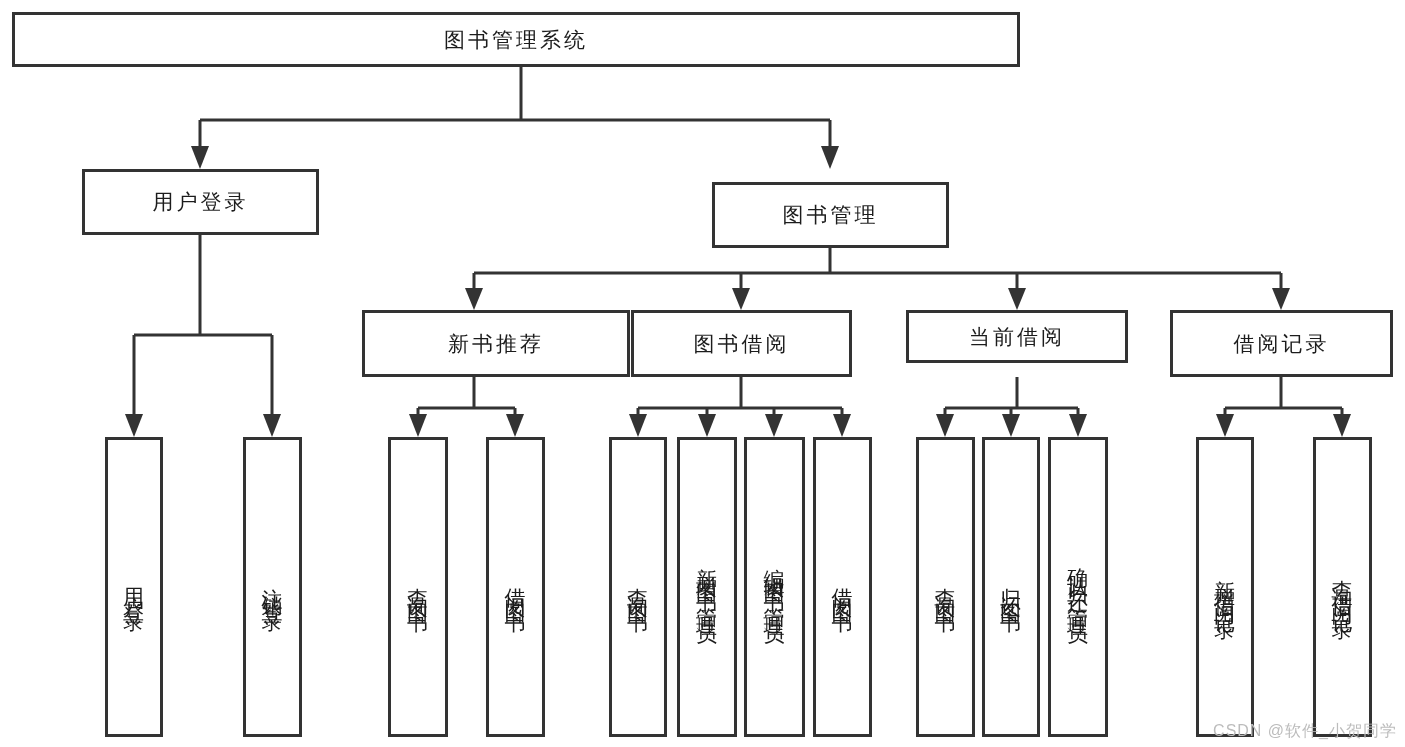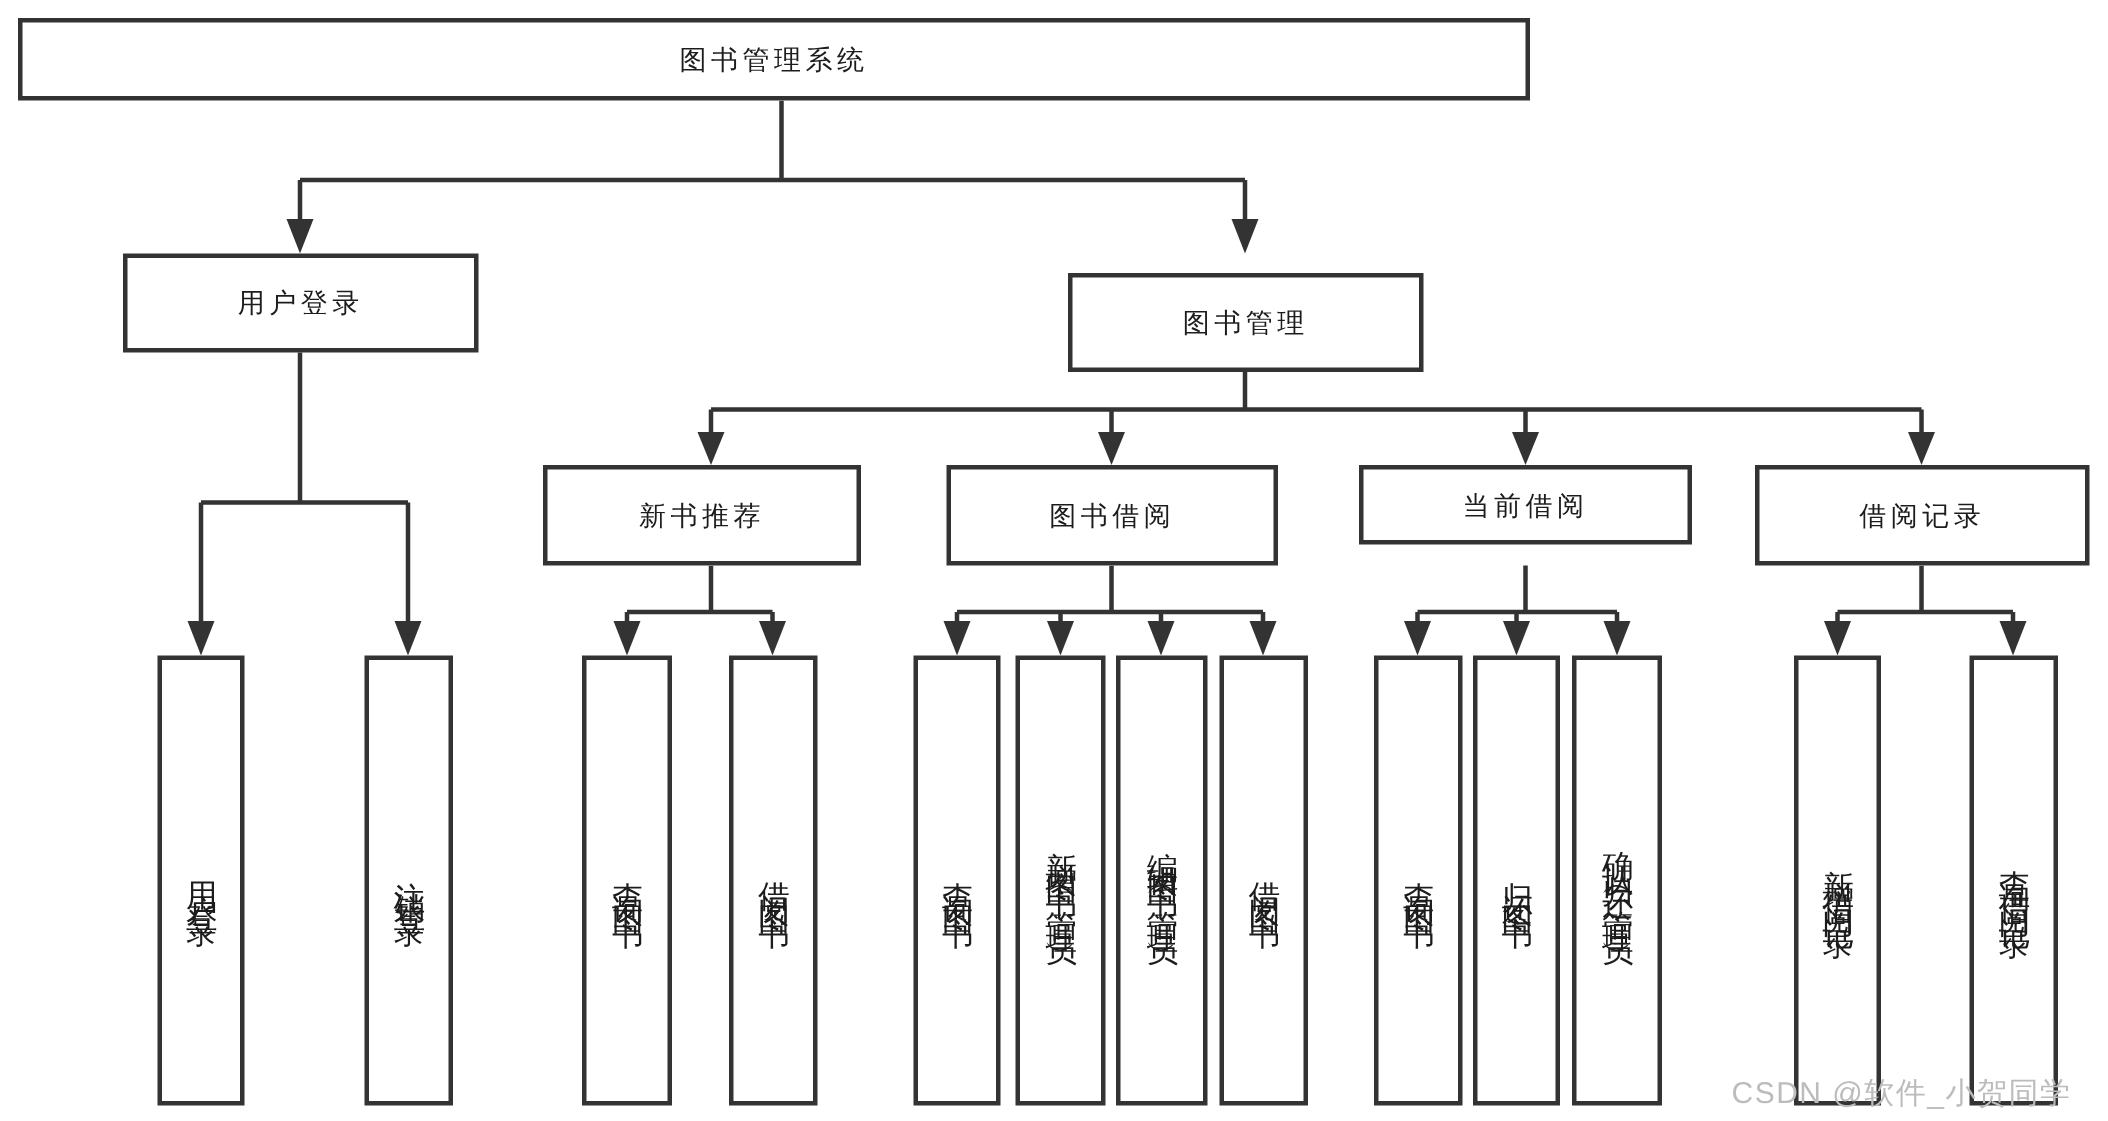--- a/index.html
+++ b/index.html
@@ -14,32 +14,32 @@
   .box {
     position:absolute;
     box-sizing:border-box;
     background:#ffffff;
     border:3px solid #333333;
     display:flex;
     align-items:center;
     justify-content:center;
     color:#1c1c1c;
   }
-  .h { font-size:18px; letter-spacing:3px; white-space:nowrap; }
+  .h { font-size:21px; letter-spacing:3px; white-space:nowrap; }
   .v .lbl {
     writing-mode:vertical-rl;
     text-orientation:mixed;
     font-size:21px;
     letter-spacing:8px;
     line-height:1;
   }
   #watermark {
     position:absolute;
-    right:24px; bottom:5px;
-    font-size:20px;
+    right:8px; bottom:5px;
+    font-size:16px;
     color:#bcbcbc;
     letter-spacing:1px;
     z-index:5;
     white-space:nowrap;
   }
 </style>
 </head>
 <body>
 
 <div id="canvas">
@@ -95,21 +95,21 @@
     <span class="lbl">图书管理系统</span>
   </div>
 
   <div class="box h" style="left:82px; top:169px; width:237px; height:66px;">
     <span class="lbl">用户登录</span>
   </div>
   <div class="box h" style="left:712px; top:182px; width:237px; height:66px;">
     <span class="lbl">图书管理</span>
   </div>
 
-  <div class="box h" style="left:362px; top:310px; width:212px; height:67px;">
+  <div class="box h" style="left:362px; top:310px; width:268px; height:67px;">
     <span class="lbl">新书推荐</span>
   </div>
   <div class="box h" style="left:631px; top:310px; width:221px; height:67px;text-align:center;">
     <span class="lbl">图书借阅</span>
   </div>
   <div class="box h" style="left:906px; top:310px; width:222px; height:53px;">
     <span class="lbl">当前借阅</span>
   </div>
   <div class="box h" style="left:1170px; top:310px; width:223px; height:67px;">
     <span class="lbl">借阅记录</span>

